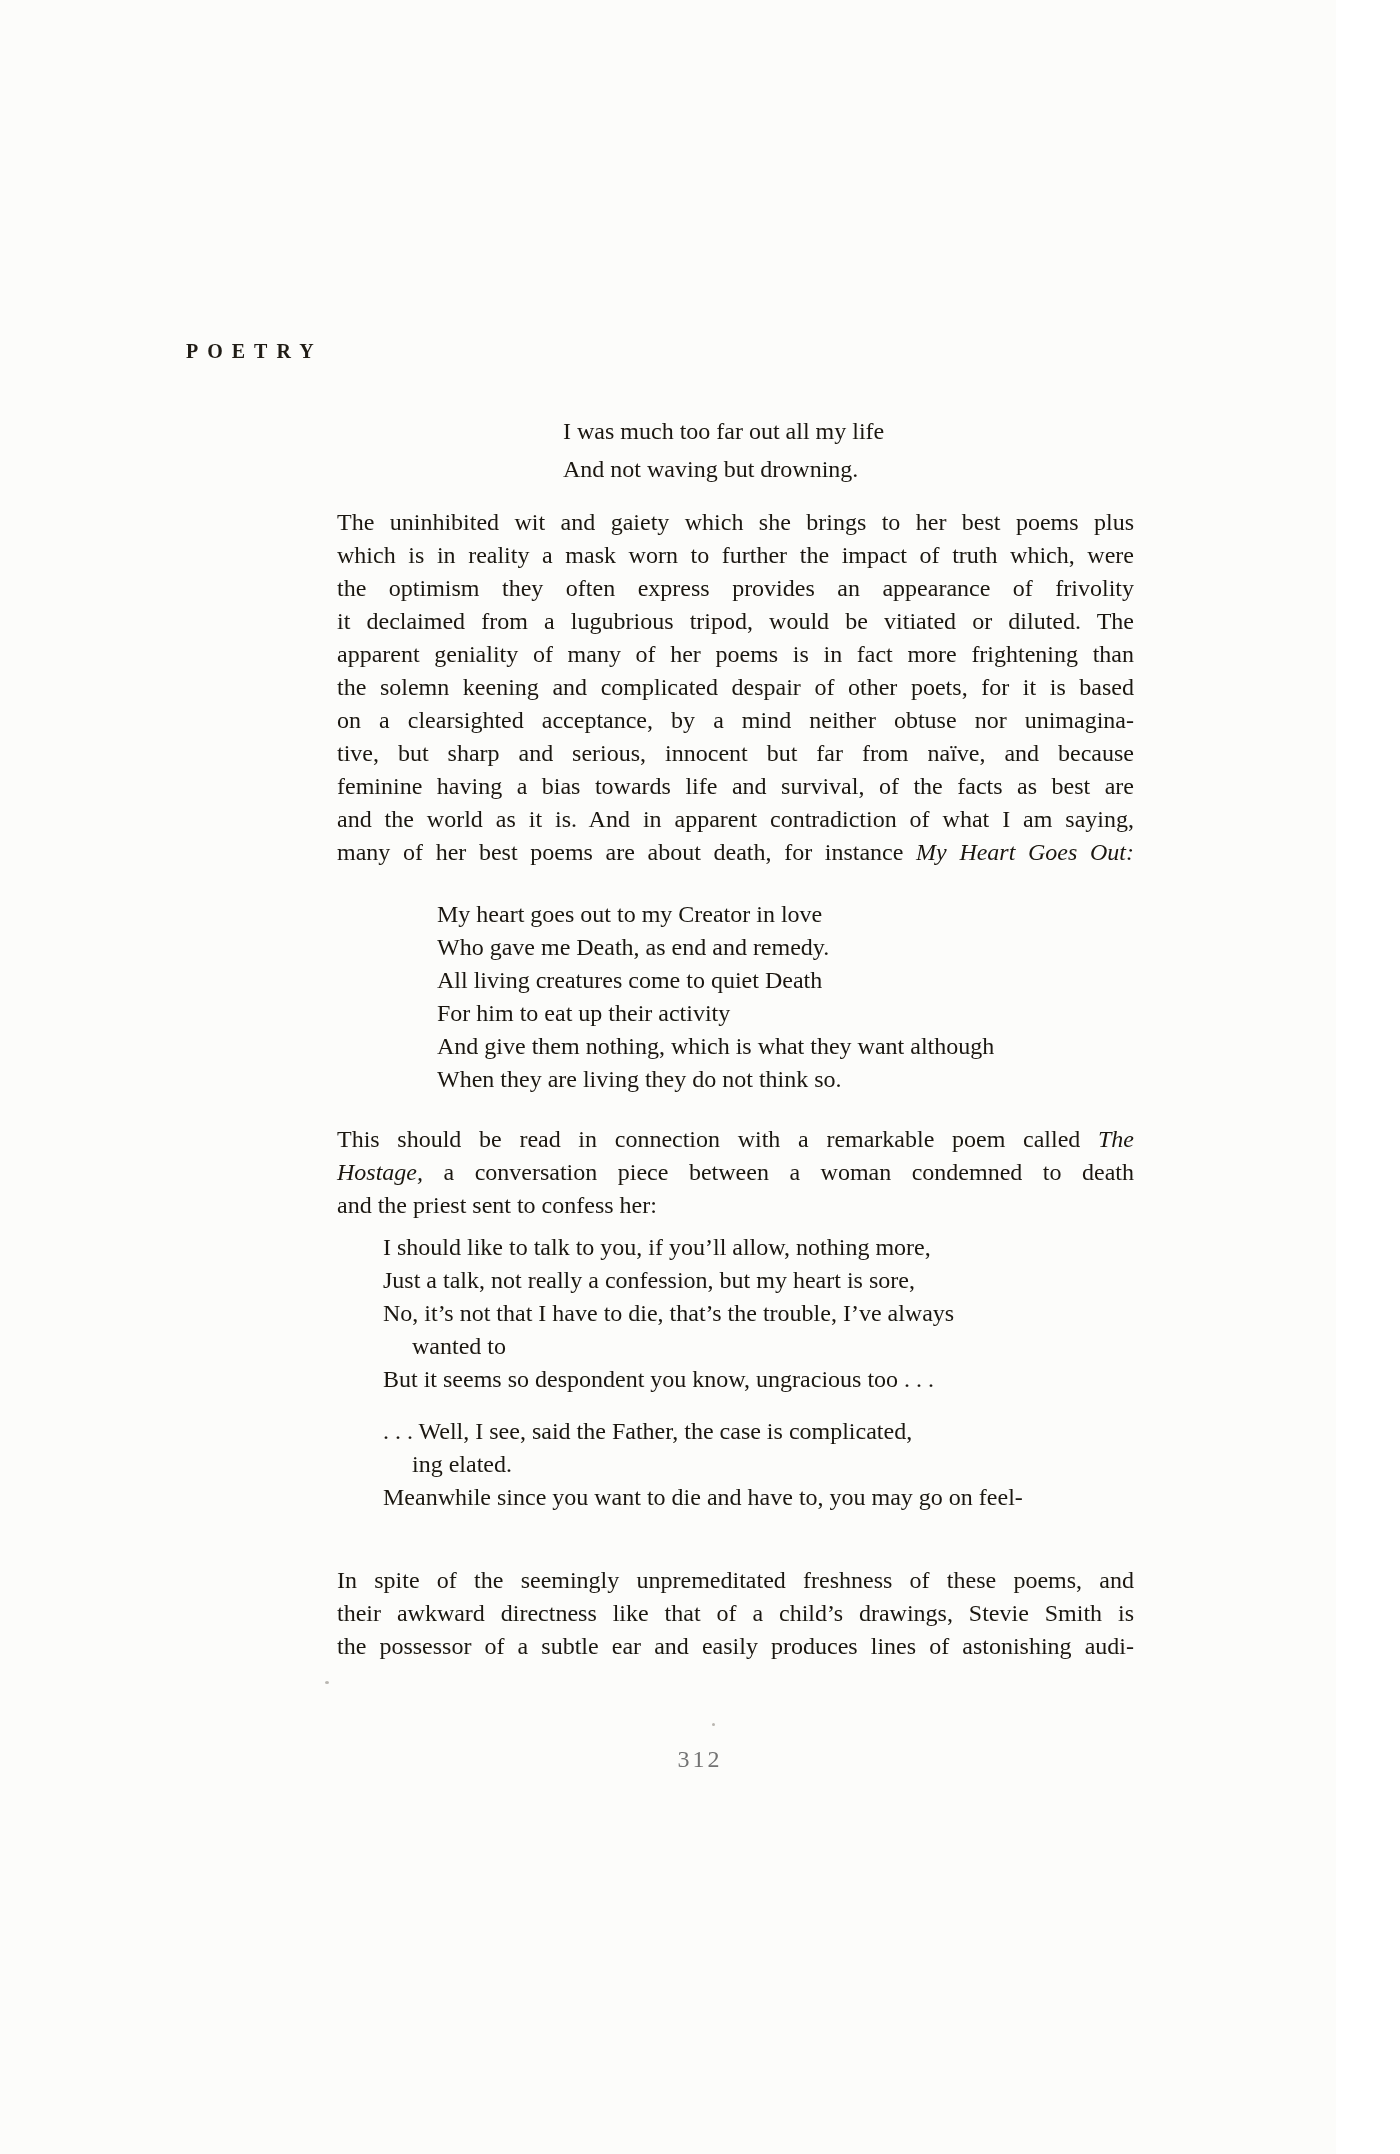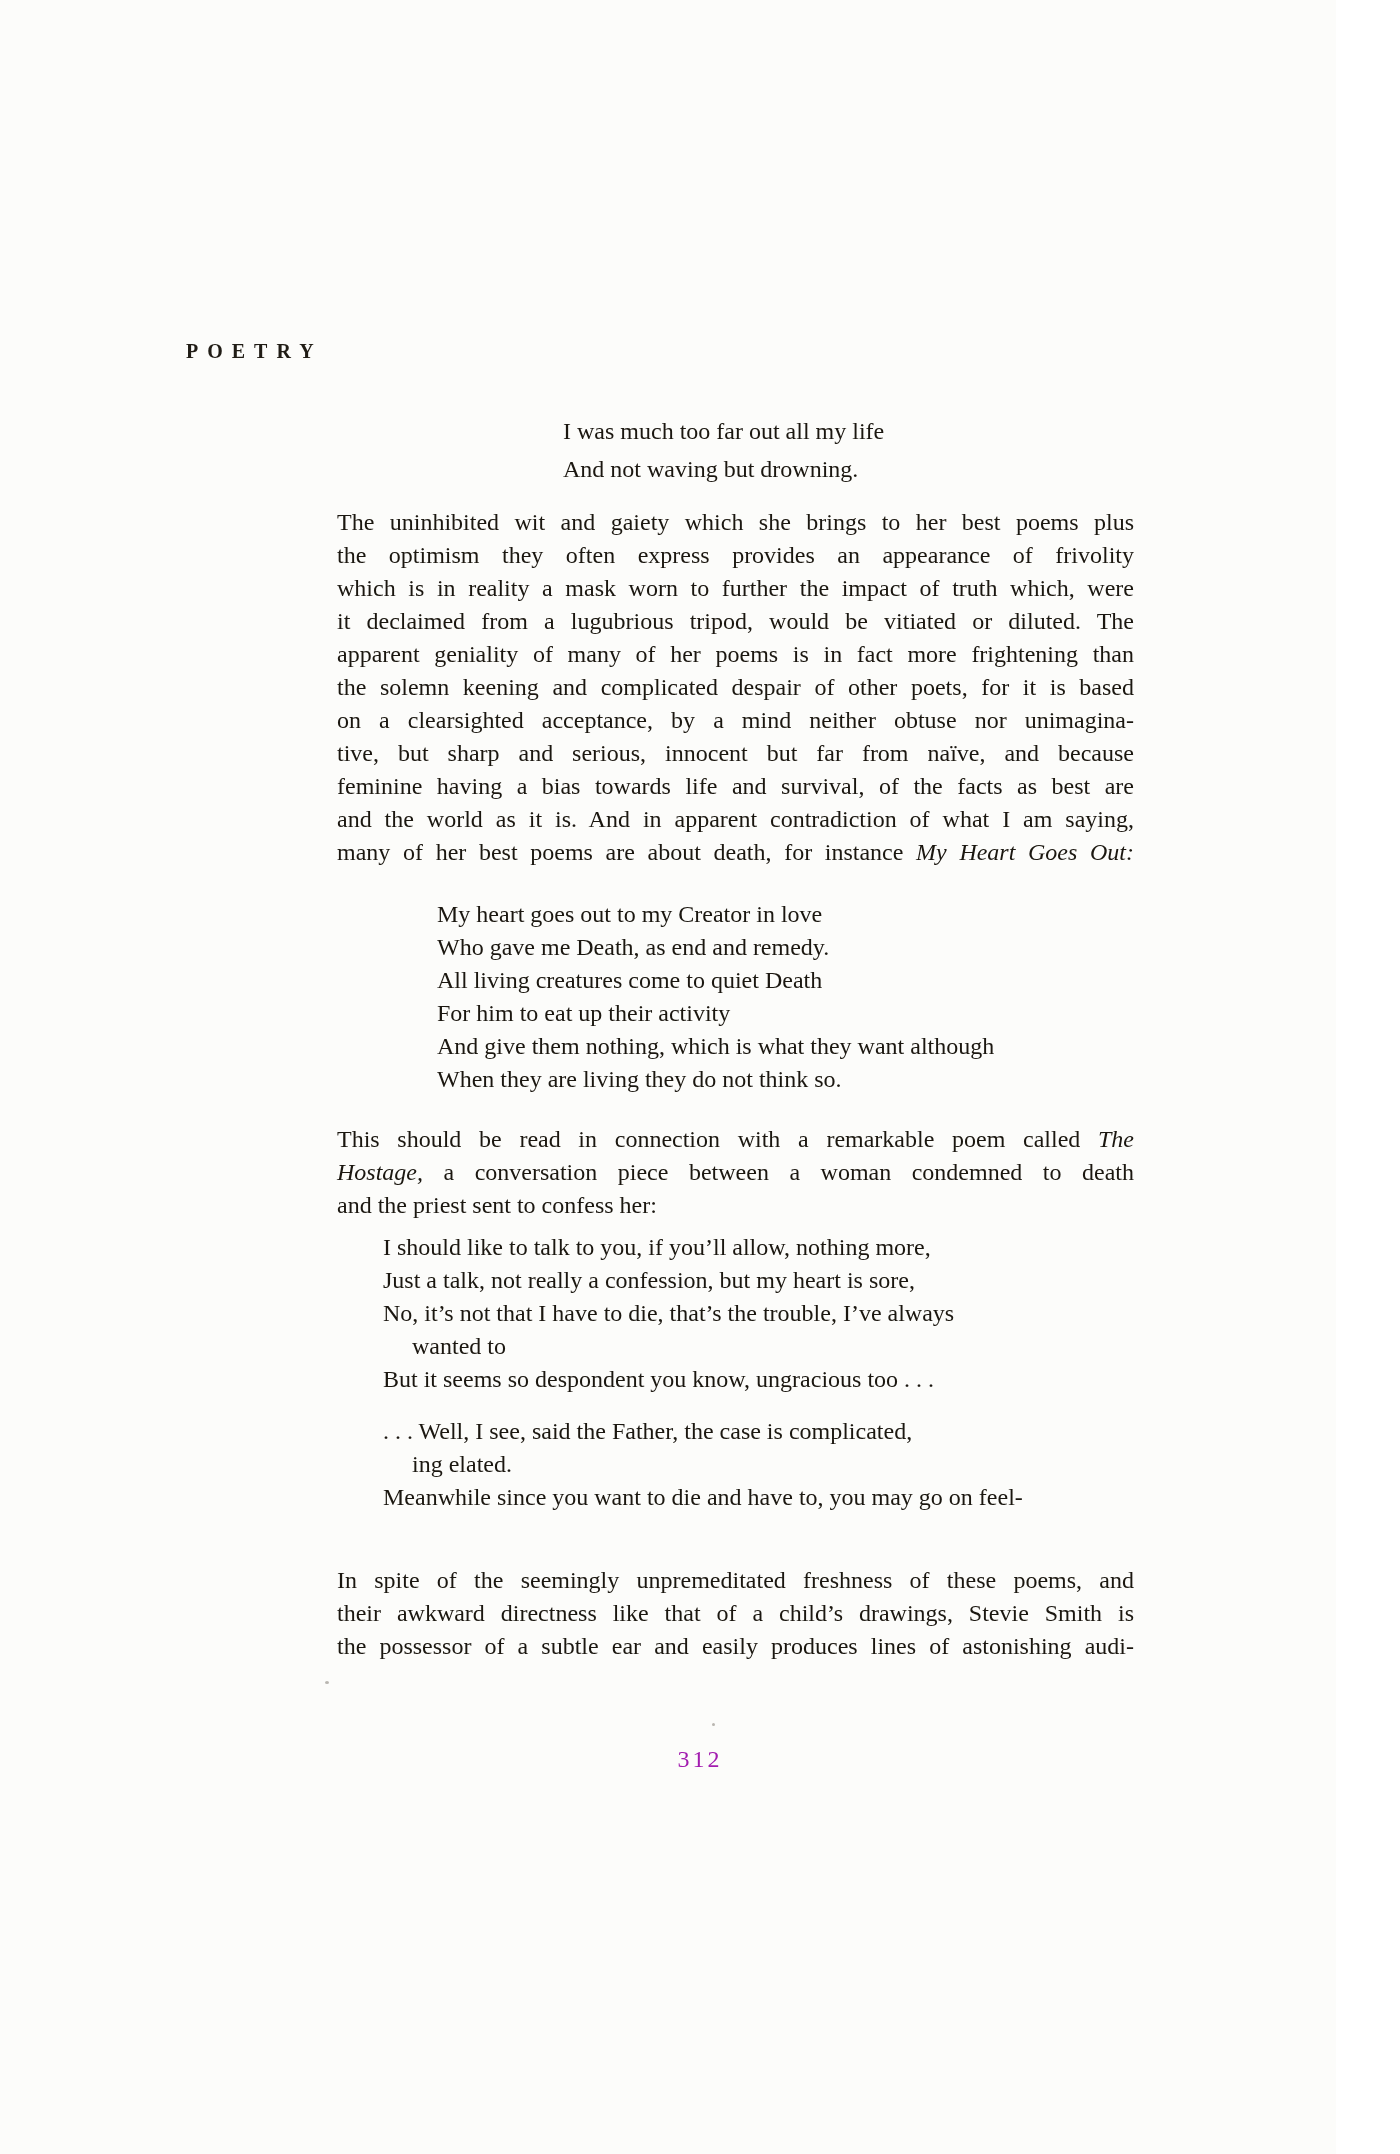--- a/index.html
+++ b/index.html
@@ -43,21 +43,21 @@
   .it { font-style: italic; }
   .epigraph { left: 541px; top: 412px; line-height: 38px; margin-left: 22px; }
   .pageno {
     position: absolute;
     left: 0;
     top: 1746px;
     width: 1400px;
     text-align: center;
     font-size: 24px;
     letter-spacing: 3px;
-    color: #a21caf;
+    color: #737373;
   }
   .artifact {
     position: absolute;
     background: #b9b6b0;
     border-radius: 50%;
   }
 </style>
 </head>
 <body>
 
@@ -65,22 +65,22 @@
 
   <div class="running-header">POETRY</div>
 
   <div class="poem epigraph">
     <div class="line">I was much too far out all my life</div>
     <div class="line">And not waving but drowning.</div>
   </div>
 
   <div class="para" style="top:506px">
     <div class="jline">The uninhibited wit and gaiety which she brings to her best poems plus</div>
+    <div class="jline">which is in reality a mask worn to further the impact of truth which, were</div>
     <div class="jline">the optimism they often express provides an appearance of frivolity</div>
-    <div class="jline">which is in reality a mask worn to further the impact of truth which, were</div>
     <div class="jline">it declaimed from a lugubrious tripod, would be vitiated or diluted. The</div>
     <div class="jline">apparent geniality of many of her poems is in fact more frightening than</div>
     <div class="jline">the solemn keening and complicated despair of other poets, for it is based</div>
     <div class="jline">on a clearsighted acceptance, by a mind neither obtuse nor unimagina-</div>
     <div class="jline">tive, but sharp and serious, innocent but far from naïve, and because</div>
     <div class="jline">feminine having a bias towards life and survival, of the facts as best are</div>
     <div class="jline">and the world as it is. And in apparent contradiction of what I am saying,</div>
     <div class="jline"><span>many of her best poems are about death, for instance </span><span class="it">My Heart Goes Out:</span></div>
   </div>
 

